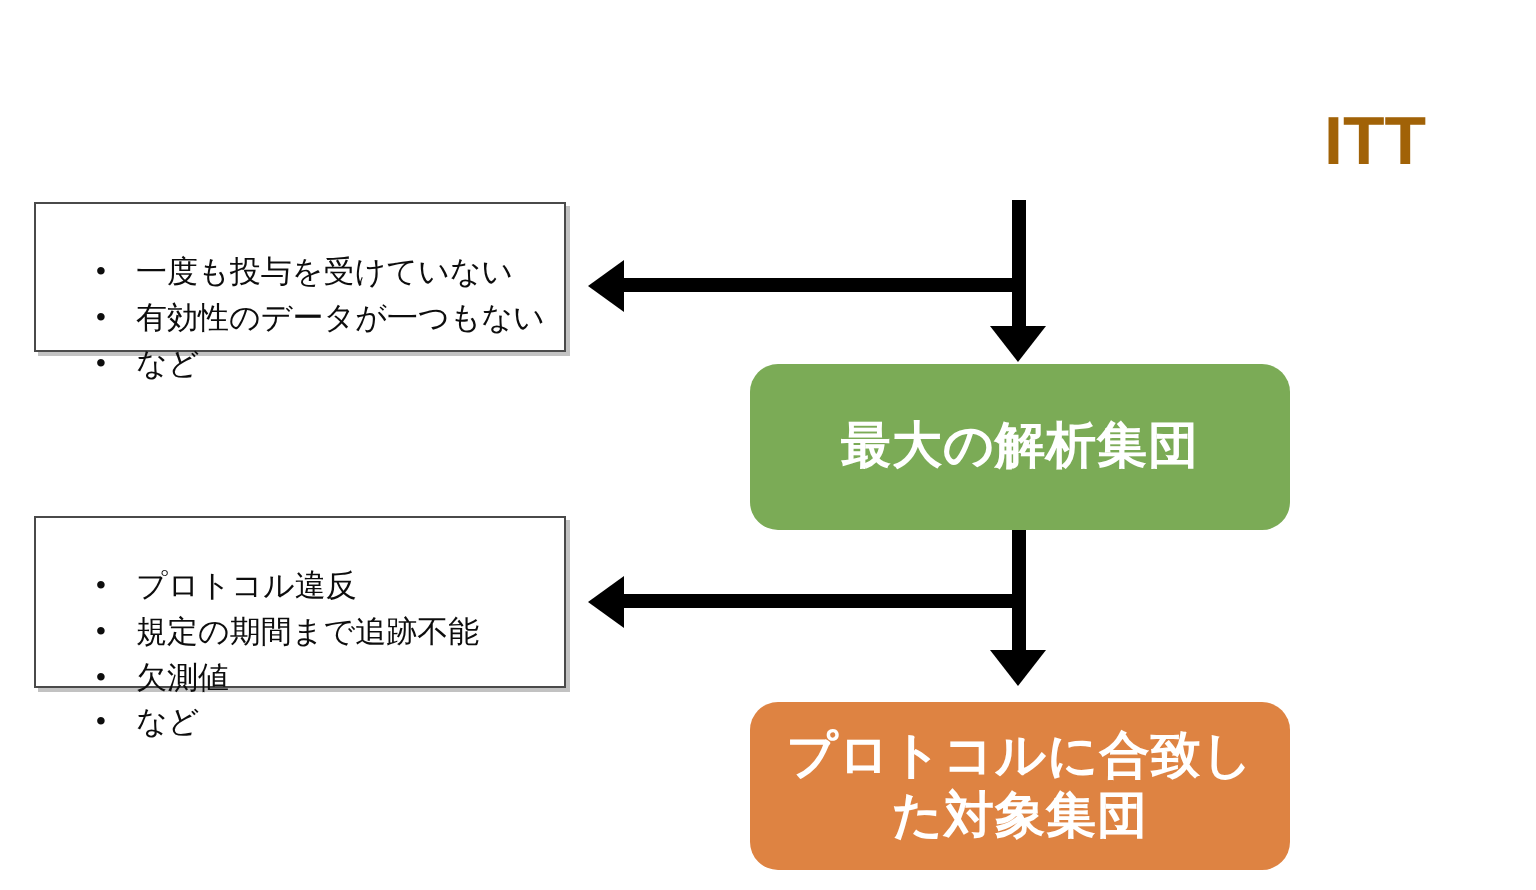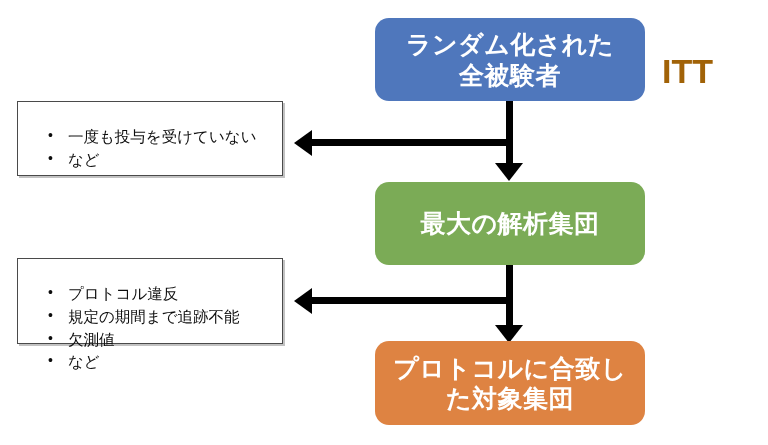--- a/index.html
+++ b/index.html
@@ -46,21 +46,21 @@
     height: 83px;
     background: #4f77bc;
   }
   #box-fas {
     top: 182px;
     height: 83px;
     background: #7bab56;
     justify-content: center;
   }
   #box-pps {
-    top: 341px;
+    top: 351px;
     height: 84px;
     background: #de8342;
   }
 
   
   .acronym {
     position: absolute;
     left: 662px;
     width: 100px;
     text-align: left;
@@ -167,37 +167,34 @@
   <div class="v-line" id="v-line-1"></div>
   <div class="v-arrow-head" id="v-head-1"></div>
   <div class="h-line" id="h-line-1"></div>
   <div class="h-arrow-head" id="h-head-1"></div>
 
   <div class="v-line" id="v-line-2"></div>
   <div class="v-arrow-head" id="v-head-2"></div>
   <div class="h-line" id="h-line-2"></div>
   <div class="h-arrow-head" id="h-head-2"></div>
 
-  <div class="pop-box" id="box-itt">
-    <span class="pop-label">ランダム化された
-全被験者</span>
-  </div>
   <div class="pop-box" id="box-fas">
     <span class="pop-label">最大の解析集団</span>
   </div>
   <div class="pop-box" id="box-pps">
     <span class="pop-label">プロトコルに合致し
 た対象集団</span>
   </div>
 
   <div class="acronym" id="acr-itt">ITT</div>
 
   <div class="excl-box" id="excl-box-1">
     <ul class="excl-list">
       <li>一度も投与を受けていない</li>
+      <li>有効性のデータが一つもない</li>
       <li>など</li>
     </ul>
   </div>
 
   <div class="excl-box" id="excl-box-2">
     <ul class="excl-list">
       <li>プロトコル違反</li>
       <li>規定の期間まで追跡不能</li>
       <li>欠測値</li>
       <li>など</li>

